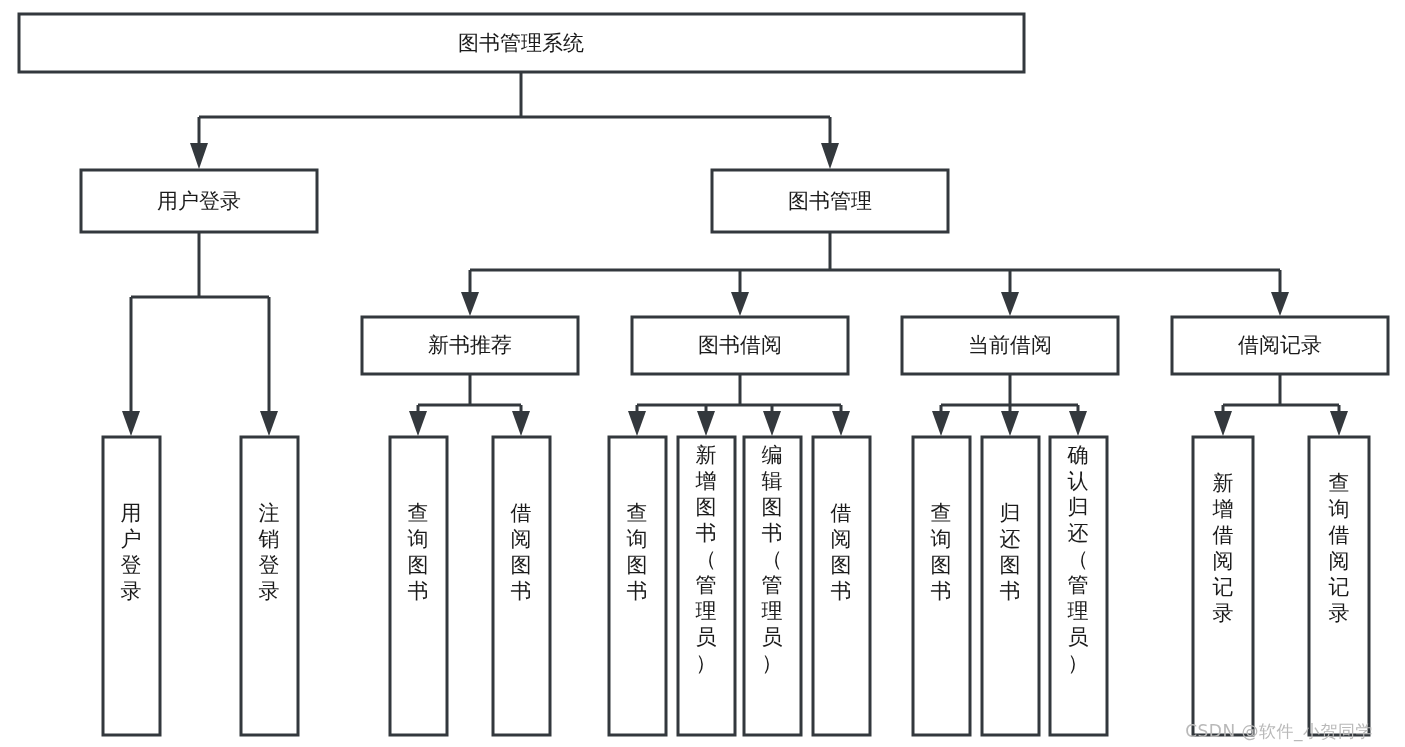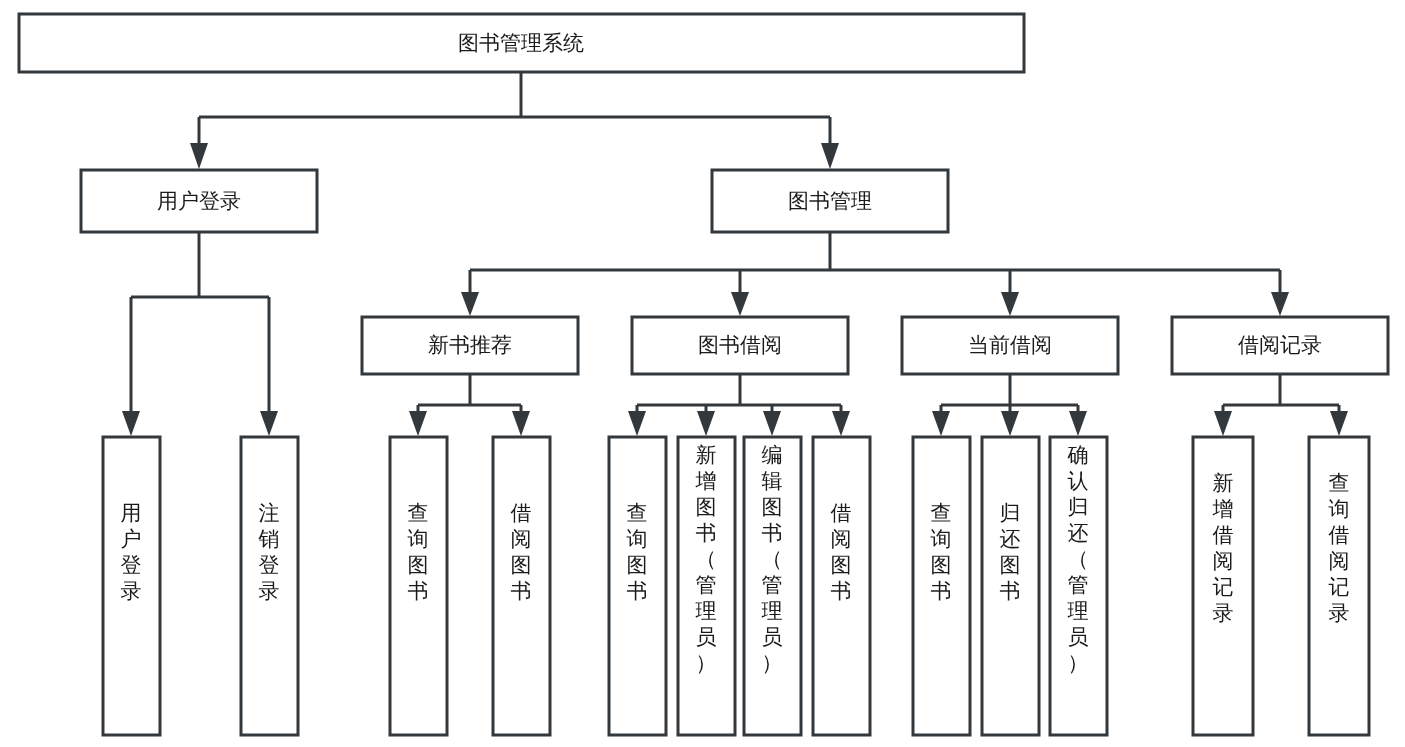--- a/index.html
+++ b/index.html
@@ -221,13 +221,14 @@
       <rect class="node-rect" x="1193" y="437" width="60" height="298"></rect>
       <text class="node-label-v" x="1223" y="490"><tspan x="1223" dy="0">新</tspan><tspan x="1223" dy="26">增</tspan><tspan x="1223" dy="26">借</tspan><tspan x="1223" dy="26">阅</tspan><tspan x="1223" dy="26">记</tspan><tspan x="1223" dy="26">录</tspan></text>
     </g>
     <g>
       <rect class="node-rect" x="1309" y="437" width="60" height="298"></rect>
       <text class="node-label-v" x="1339" y="490"><tspan x="1339" dy="0">查</tspan><tspan x="1339" dy="26">询</tspan><tspan x="1339" dy="26">借</tspan><tspan x="1339" dy="26">阅</tspan><tspan x="1339" dy="26">记</tspan><tspan x="1339" dy="26">录</tspan></text>
     </g>
 
   </svg>
 
+  <div class="watermark">CSDN @软件_小贺同学</div>
 </div>
 
 </body></html>

